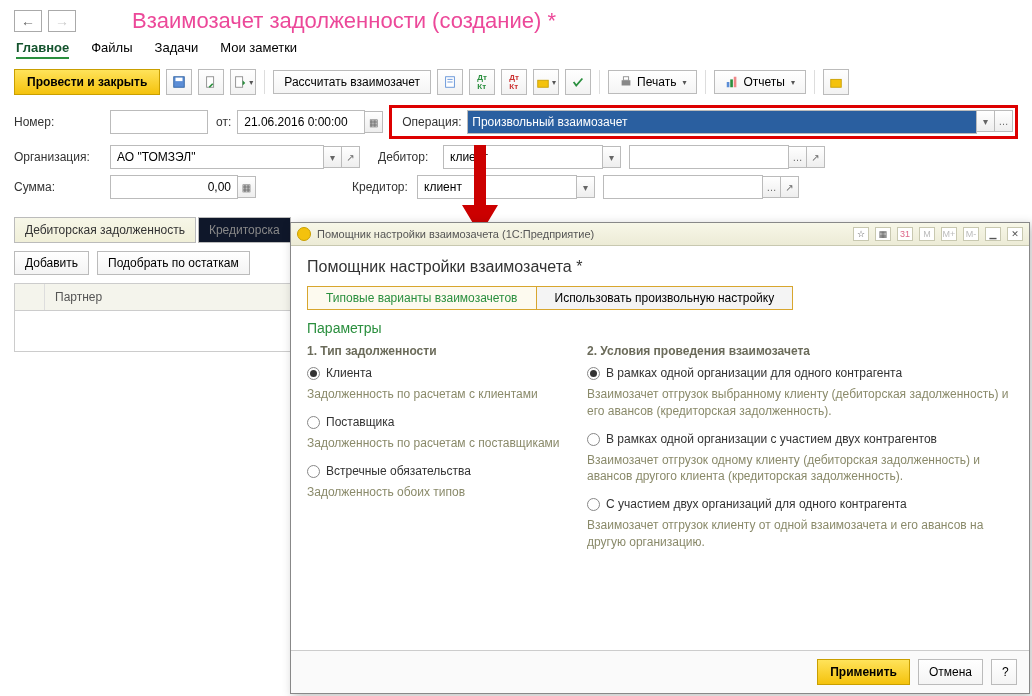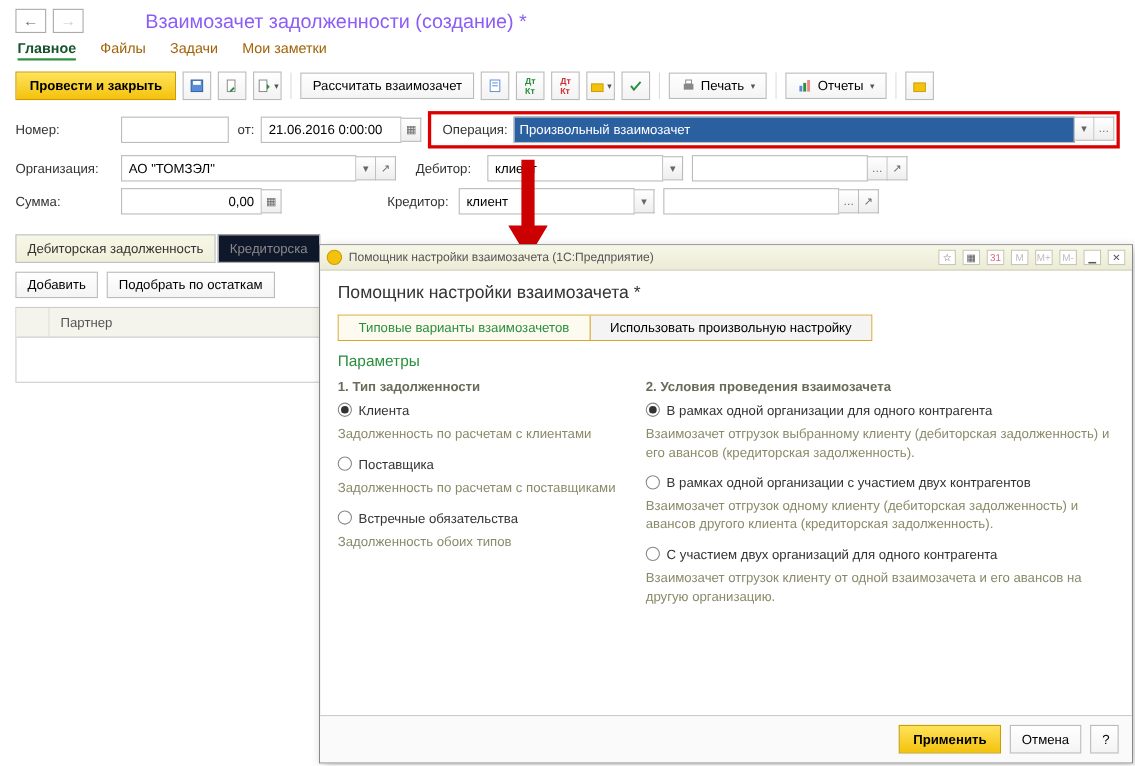--- a/index.html
+++ b/index.html
@@ -1,22 +1,22 @@
 <!DOCTYPE html>
 <html><head>
 <meta charset="utf-8">
 <style>
 * { box-sizing: border-box; font-family: Arial, sans-serif; }
 body { margin: 0; background: #fff; font-size: 12px; color: #333; width: 1032px; height: 696px; overflow: hidden; position: relative; }
 .topbar { display: flex; align-items: center; padding: 8px 14px 4px; gap: 6px; }
 .nav-btn { width: 28px; height: 22px; border: 1px solid #aaa; background: #fff; display: inline-flex; align-items: center; justify-content: center; cursor: pointer; font-size: 14px; color: #666; }
 .nav-btn.disabled { color: #ccc; }
-.page-title { font-size: 18px; color: #8b5cf6; margin-left: 50px; }
+.page-title { font-size: 22px; color: #ec4899; margin-left: 50px; }
 .tabs { display: flex; gap: 22px; padding: 2px 16px 6px; }
-.tab { color: #a16207; cursor: pointer; font-size: 13px; }
+.tab { color: #000000; cursor: pointer; font-size: 13px; }
 .tab.active { color: #14532d; font-weight: bold; border-bottom: 2px solid #2a8f3e; padding-bottom: 2px; }
 .toolbar { display: flex; align-items: center; padding: 4px 14px; gap: 6px; flex-wrap: wrap; }
 .btn-yellow { background: linear-gradient(#ffe35a,#f4c20d); border: 1px solid #c99f00; padding: 5px 12px; font-weight: bold; cursor: pointer; font-size: 12px; }
 .icon-btn { width: 26px; height: 26px; border: 1px solid #bbb; background: linear-gradient(#fff,#f2f2f2); display: inline-flex; align-items: center; justify-content: center; cursor: pointer; font-size: 12px; }
 .icon-btn svg { width: 14px; height: 14px; }
 .text-btn { border: 1px solid #bbb; background: linear-gradient(#fff,#f4f4f4); padding: 4px 10px; cursor: pointer; display: inline-flex; align-items: center; gap: 4px; font-size: 12px; }
 .dropdown-arrow { font-size: 8px; color: #555; margin-left: 2px; }
 .form-area { padding: 6px 14px; }
 .form-row { display: flex; align-items: center; margin-bottom: 6px; }
 .lbl { width: 96px; color: #333; font-size: 12px; }
@@ -42,21 +42,21 @@
 .popup-body { padding: 12px 16px; flex: 1; overflow: auto; }
 .popup-h1 { font-size: 16px; color: #333; margin-bottom: 10px; }
 .mode-tabs { border: 1px solid #d8a62e; display: inline-flex; margin-bottom: 10px; }
 .mode-tab { padding: 4px 18px; font-size: 12px; cursor: pointer; }
 .mode-tab.active { color: #2a8f3e; background: #fdfaef; }
 .mode-tab.inactive { background: #f4f4f4; color: #000000; border-left: 1px solid #d8a62e; }
 .params-h { color: #2a8f3e; font-size: 14px; margin-bottom: 8px; }
 .params-cols { display: flex; gap: 20px; }
 .pcol { flex: 1; }
 .subh { font-weight: bold; color: #6b6b5a; font-size: 12px; margin-bottom: 8px; }
-.radio-row { display: flex; align-items: flex-start; gap: 6px; margin-bottom: 6px; font-size: 12px; color: #333; }
+.radio-row { display: flex; align-items: flex-end; gap: 6px; margin-bottom: 6px; font-size: 12px; color: #333; }
 .radio { width: 13px; height: 13px; border: 1px solid #888; border-radius: 50%; display: inline-flex; align-items: center; justify-content: center; }
 .radio.checked::after { content: ""; width: 7px; height: 7px; background: #333; border-radius: 50%; }
 .desc { color: #8a8a6a; font-size: 12px; margin: 4px 0 12px 0; line-height: 1.4; }
 .popup-footer { border-top: 1px solid #ccc; padding: 8px 12px; display: flex; justify-content: flex-end; gap: 8px; background: #fafafa; }
 .help-btn { width: 26px; height: 26px; }
 .arrow-down { position: absolute; left: 462px; top: 145px; pointer-events: none; }
 .arrow-down svg { width: 36px; height: 90px; }
 .sep { width: 1px; height: 24px; background: #ddd; margin: 0 2px; }
 </style>
 </head>

